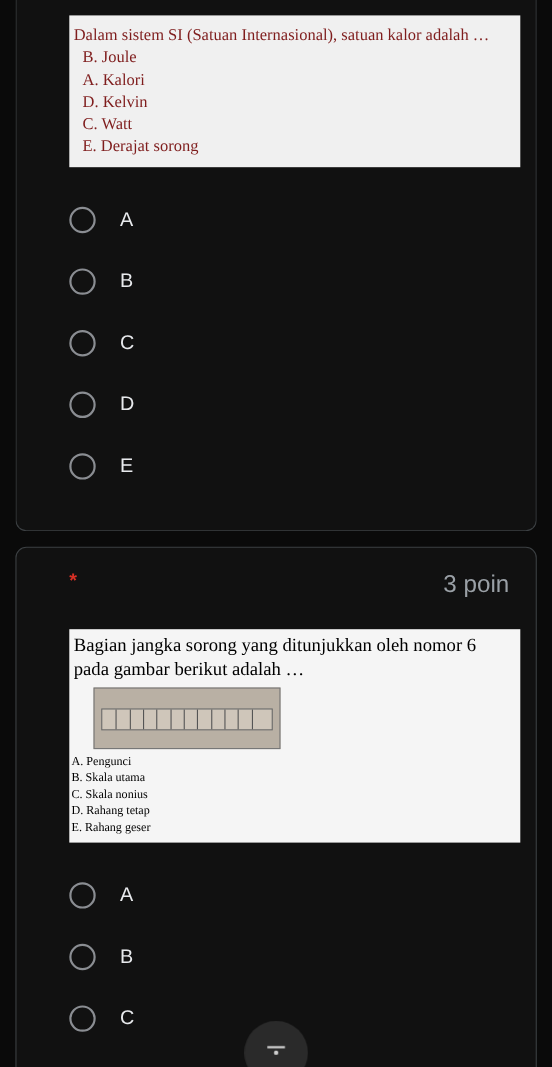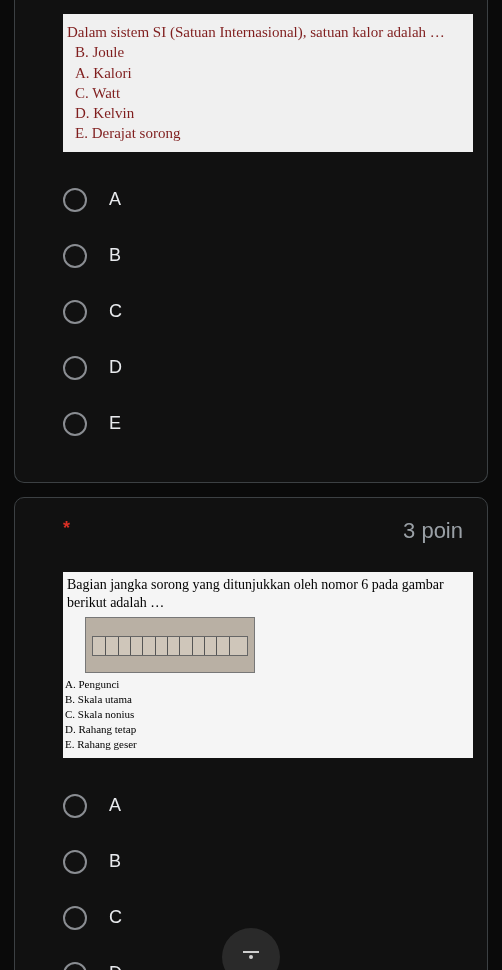--- a/index.html
+++ b/index.html
@@ -54,21 +54,21 @@
   .opt-label { font-size: 18px; color: #e8eaed; }
   .qimg2 {
     margin: 24px 14px 14px 48px;
     background: #f5f5f5;
     color: #000;
     font-family: Georgia, 'Times New Roman', serif;
     font-size: 11px;
     padding: 4px 2px 6px 2px;
     line-height: 1.35;
   }
-  .qimg2 .qline { padding: 0 2px; font-size: 14px; }
+  .qimg2 .qline { padding: 0 2px; font-size: 17px; }
   .caliper-wrap {
     margin: 4px 0 4px 20px;
     width: 170px; height: 56px;
     background: #b9b0a4;
     position: relative;
     border: 1px solid #777;
   }
   .caliper-bar {
     position: absolute; top: 18px; left: 6px; right: 6px; height: 20px;
     background: #cfc6ba; border: 1px solid #666;
@@ -86,22 +86,22 @@
   .fab svg { width: 24px; height: 24px; fill: #cfcfcf; }
 </style>
 </head>
 <body>
 
 <div class="card" style="margin-top:0; border-top:none; border-top-left-radius:0; border-top-right-radius:0; padding-top:0;">
   <div class="qimg">
     <div class="qline">Dalam sistem SI (Satuan Internasional), satuan kalor adalah …</div>
     <div class="optline">B.  Joule</div>
     <div class="optline">A.  Kalori</div>
+    <div class="optline">D.  Kelvin</div>
     <div class="optline">C.  Watt</div>
-    <div class="optline">D.  Kelvin</div>
     <div class="optline">E.  Derajat sorong</div>
   </div>
   <div class="options">
     <label class="opt">
       <span class="radio"></span>
       <span class="opt-label">A</span>
     </label>
     <label class="opt">
       <span class="radio"></span>
       <span class="opt-label">B</span>

